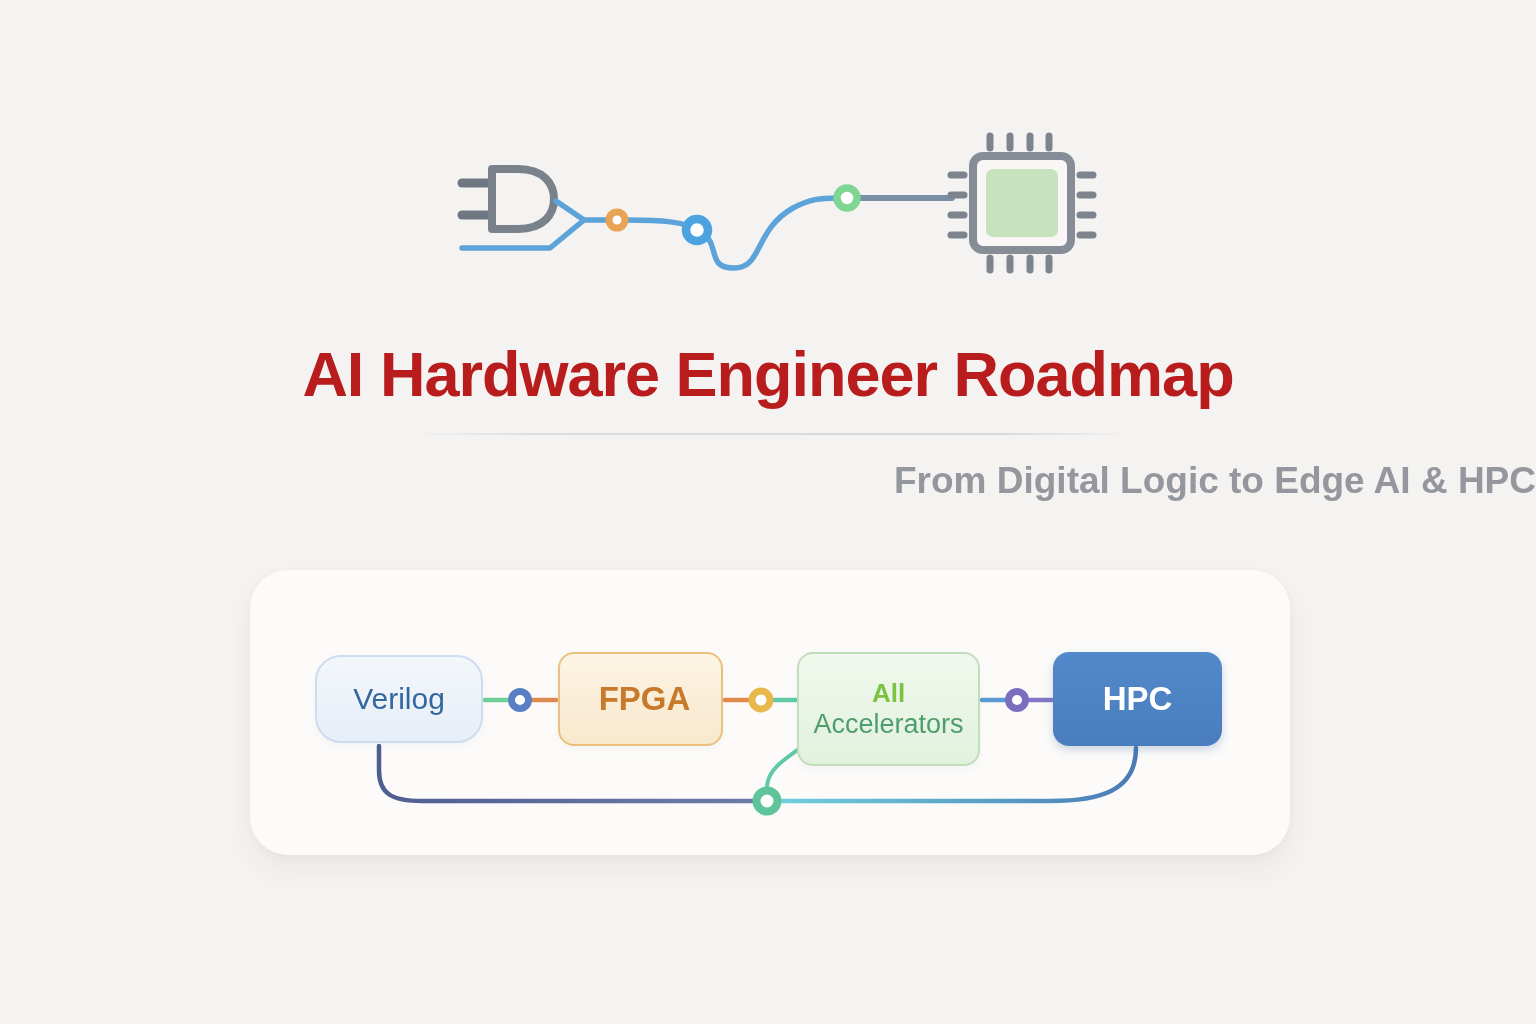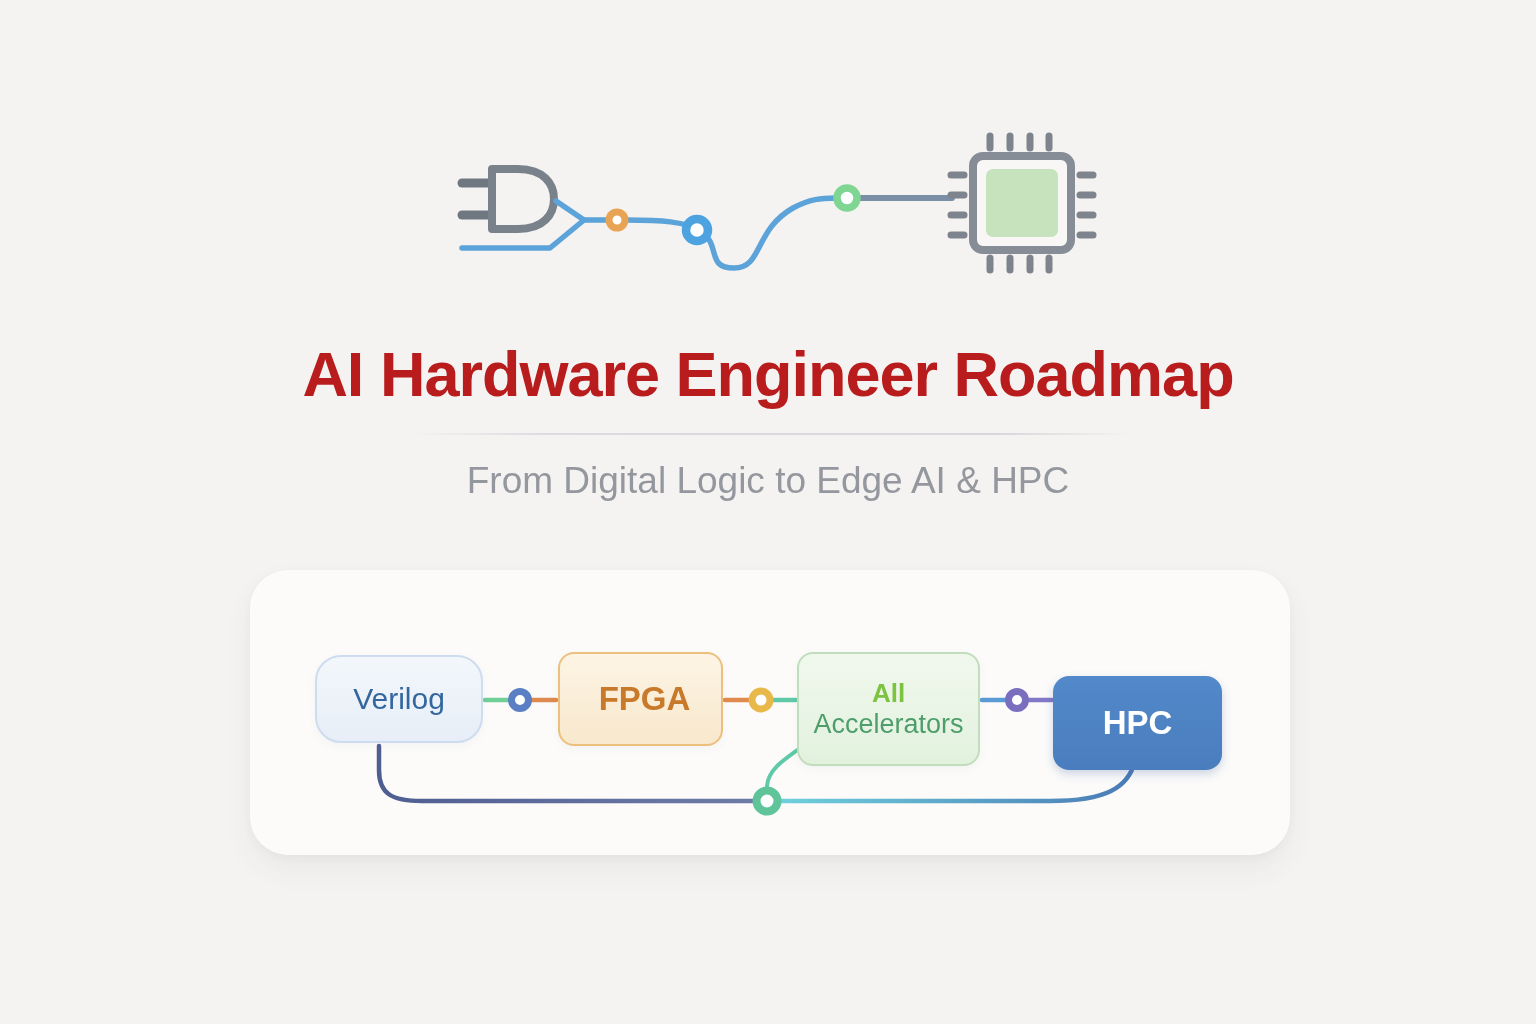--- a/index.html
+++ b/index.html
@@ -11,22 +11,22 @@
   .hero-svg{position:absolute;left:400px;top:100px;}
   .title{
     position:absolute;left:0;top:338px;width:1536px;text-align:center;
     font-size:63px;font-weight:700;color:#b91c1c;letter-spacing:-1px;
   }
   .divider{
     position:absolute;left:413px;top:433px;width:718px;height:2px;
     background:linear-gradient(90deg,rgba(220,219,222,0),#dcdbe0 18%,#d8d7db 82%,rgba(220,219,222,0));
   }
   .subtitle{
-    position:absolute;left:0;top:460px;width:1536px;text-align:center;
-    font-size:37px;font-weight:400;color:#94979d;
+    position:absolute;left:0;top:460px;width:1536px;text-align:right;
+    font-size:37px;font-weight:700;color:#94979d;
   }
   .card{
     position:absolute;left:250px;top:570px;width:1040px;height:285px;
     background:#fcfbfa;border-radius:38px;
     box-shadow:0 14px 30px rgba(70,70,80,0.06),0 3px 8px rgba(70,70,80,0.04);
   }
   .card-svg{position:absolute;left:250px;top:570px;}
   .node{
     position:absolute;display:flex;flex-direction:column;align-items:center;justify-content:center;
     border-radius:16px;box-sizing:border-box;box-shadow:0 3px 8px rgba(80,90,110,0.05);
@@ -44,21 +44,20 @@
   .node-accel{
     left:797px;top:652px;width:183px;height:114px;
     background:linear-gradient(180deg,#f0f8ed,#e2f1de);border:2px solid #c2ddbb;
   }
   .node-accel .lbl1{font-size:26px;font-weight:700;color:#7cc342;line-height:30px;}
   .node-accel .lbl2{font-size:27px;font-weight:500;color:#4d9e6b;line-height:32px;}
   .node-hpc{
     left:1053px;top:652px;width:169px;height:94px;
     background:linear-gradient(180deg,#5289ca,#4a7dbd);border:none;
     box-shadow:0 4px 10px rgba(60,100,160,0.25);
-    margin-top:24px;
   }
   .node-hpc .lbl{font-size:33px;font-weight:700;color:#ffffff;}
 </style>
 </head>
 <body>
 
 <div class="frame">
 
   <svg class="hero-svg" width="740" height="220" viewBox="0 0 740 220">
     <defs></defs>

